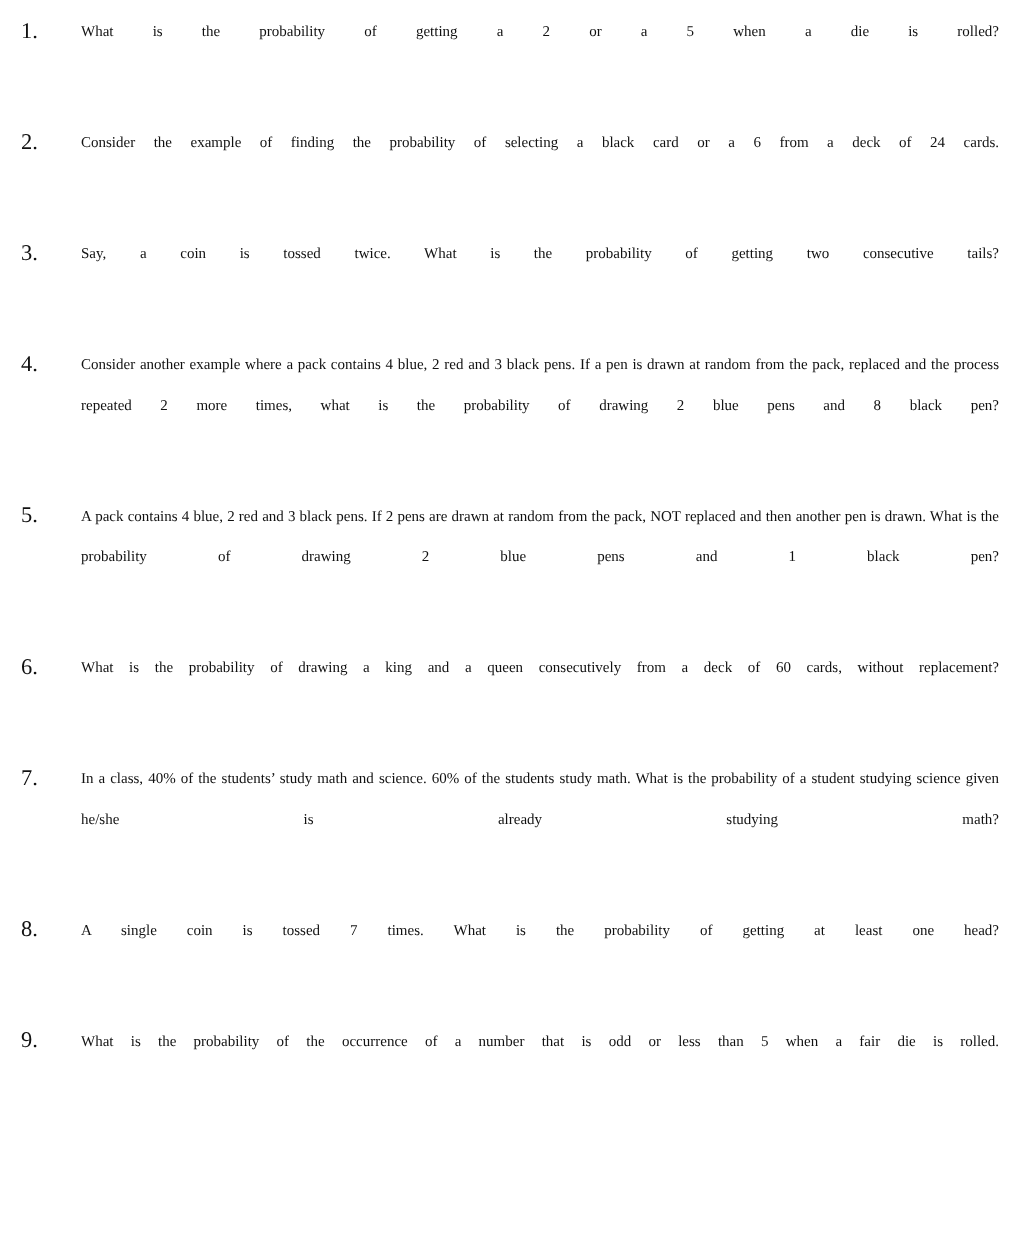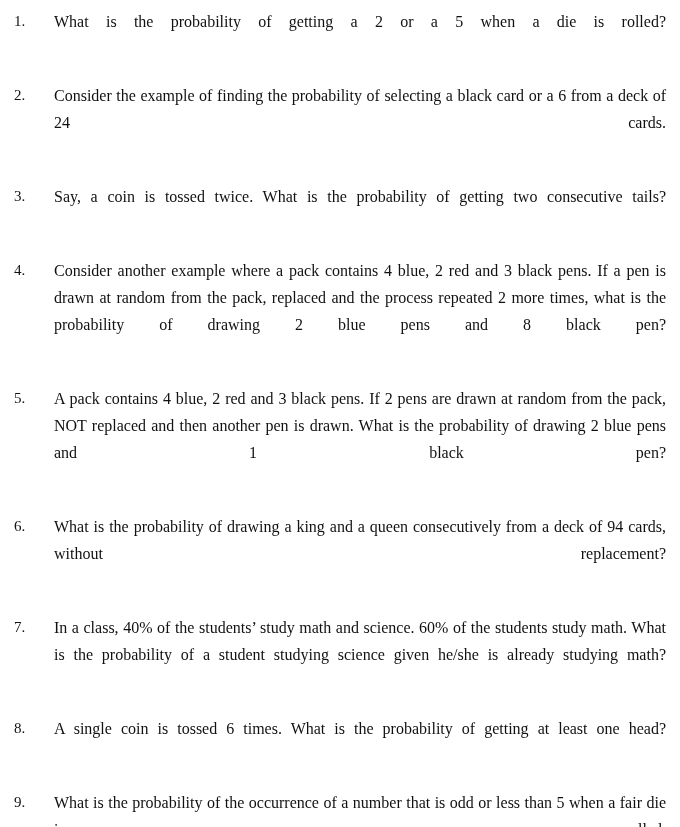--- a/index.html
+++ b/index.html
@@ -39,21 +39,21 @@
     box-sizing: border-box;
     font-size: 15px;
     line-height: 27px;
     color: #111111;
     text-align: left;
     white-space: nowrap;
   }
   .qtext {
     flex: 1 1 auto;
     max-width: 612px;
-    font-size: 16px;
+    font-size: 10px;
     line-height: 27px;
     color: #111111;
     text-align: justify;
     text-justify: inter-word;
     hyphens: none;
     word-spacing: 0.02em;
   }
   
   .qtext::after {
     content: "";
@@ -90,31 +90,31 @@
       <span class="qtext">Consider another example where a pack contains 4 blue, 2 red and 3 black pens. If a pen is drawn at random from the pack, replaced and the process repeated 2 more times, what is the probability of drawing 2 blue pens and 8 black pen?</span>
     </li>
 
     <li class="qitem">
       <span class="qnum">5.</span>
       <span class="qtext">A pack contains 4 blue, 2 red and 3 black pens. If 2 pens are drawn at random from the pack, NOT replaced and then another pen is drawn. What is the probability of drawing 2 blue pens and 1 black pen?</span>
     </li>
 
     <li class="qitem">
       <span class="qnum">6.</span>
-      <span class="qtext">What is the probability of drawing a king and a queen consecutively from a deck of 94 cards, without replacement?</span>
+      <span class="qtext">What is the probability of drawing a king and a queen consecutively from a deck of 60 cards, without replacement?</span>
     </li>
 
     <li class="qitem">
       <span class="qnum">7.</span>
       <span class="qtext">In a class, 40% of the students’ study math and science. 60% of the students study math. What is the probability of a student studying science given he/she is already studying math?</span>
     </li>
 
     <li class="qitem">
       <span class="qnum">8.</span>
-      <span class="qtext">A single coin is tossed 6 times. What is the probability of getting at least one head?</span>
+      <span class="qtext">A single coin is tossed 7 times. What is the probability of getting at least one head?</span>
     </li>
 
     <li class="qitem">
       <span class="qnum">9.</span>
       <span class="qtext">What is the probability of the occurrence of a number that is odd or less than 5 when a fair die is rolled.</span>
     </li>
 
   </ol>
 </div>
 

